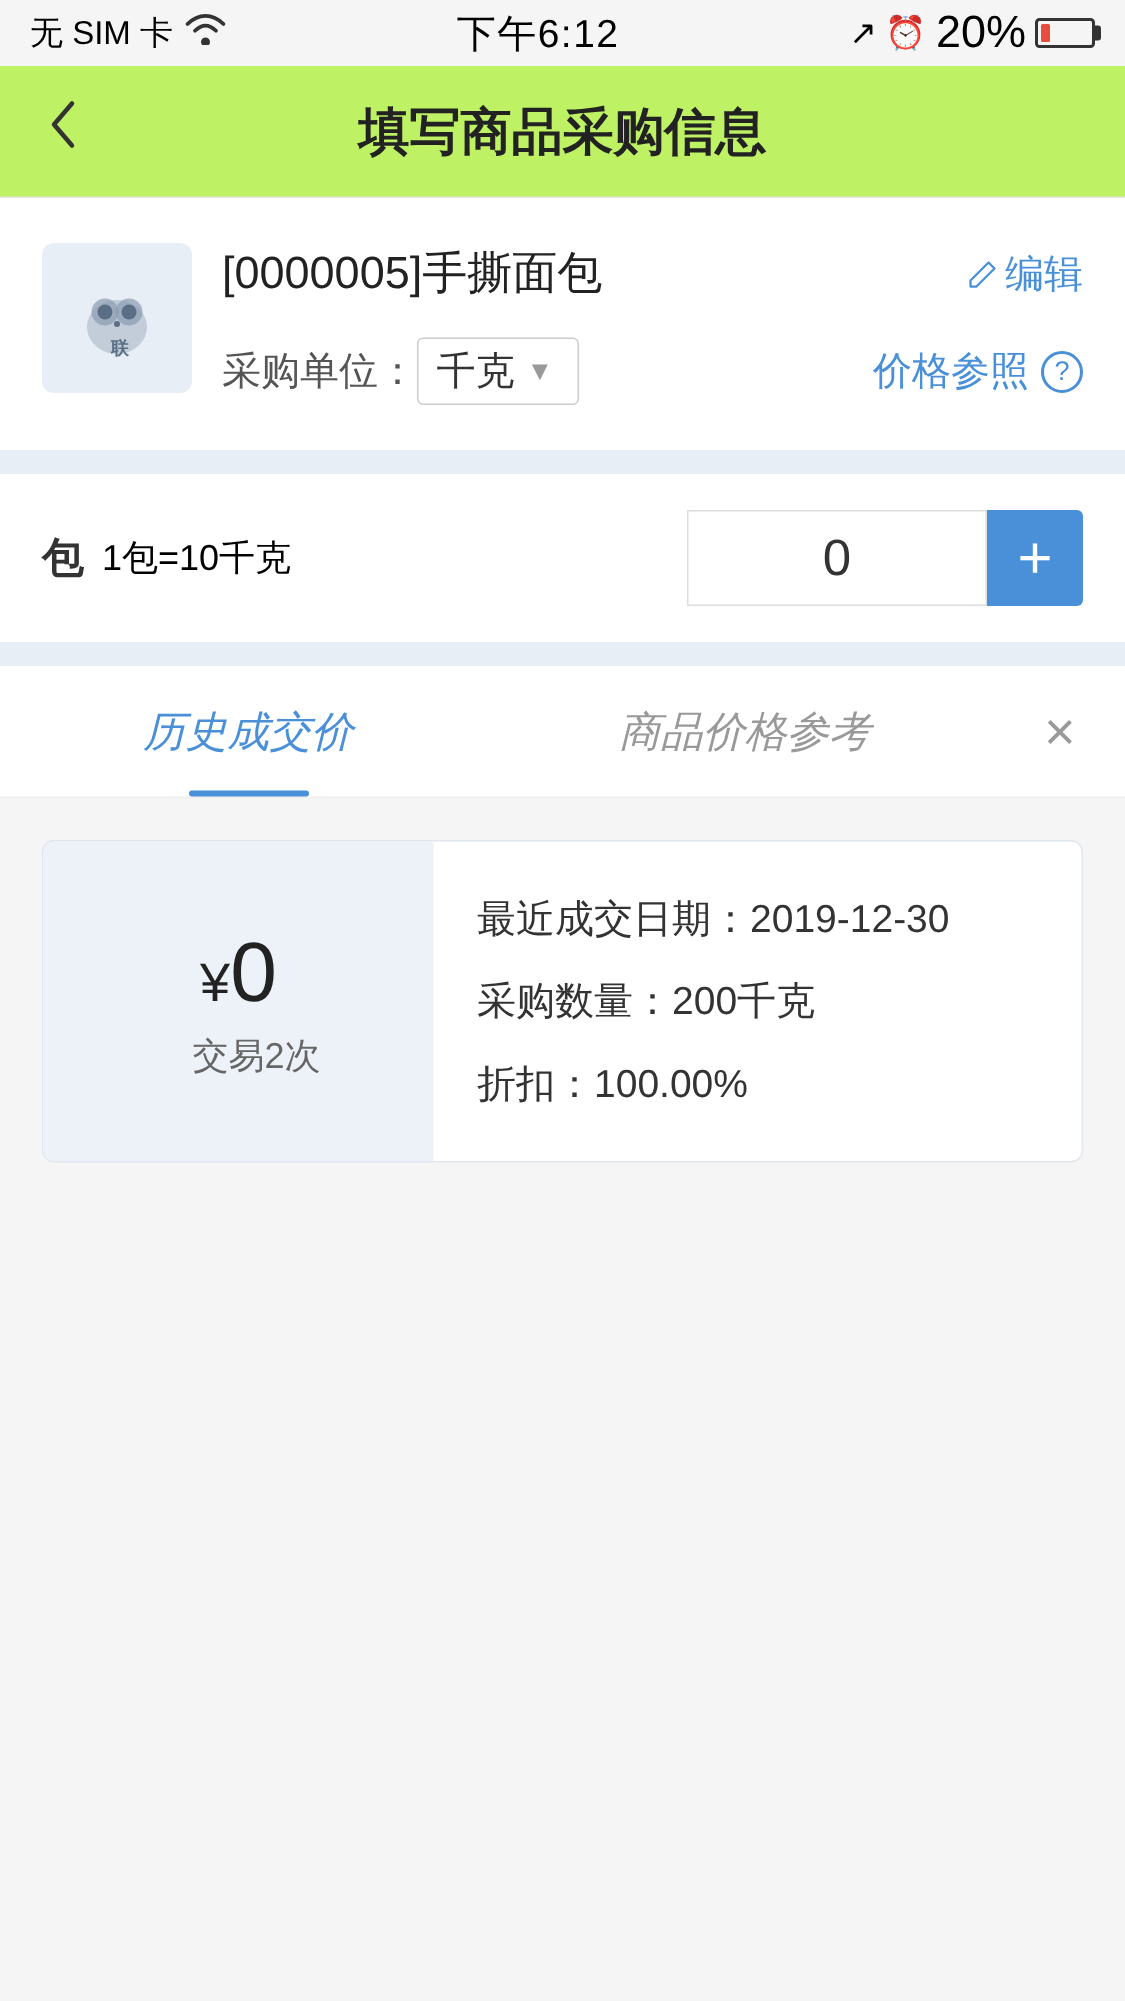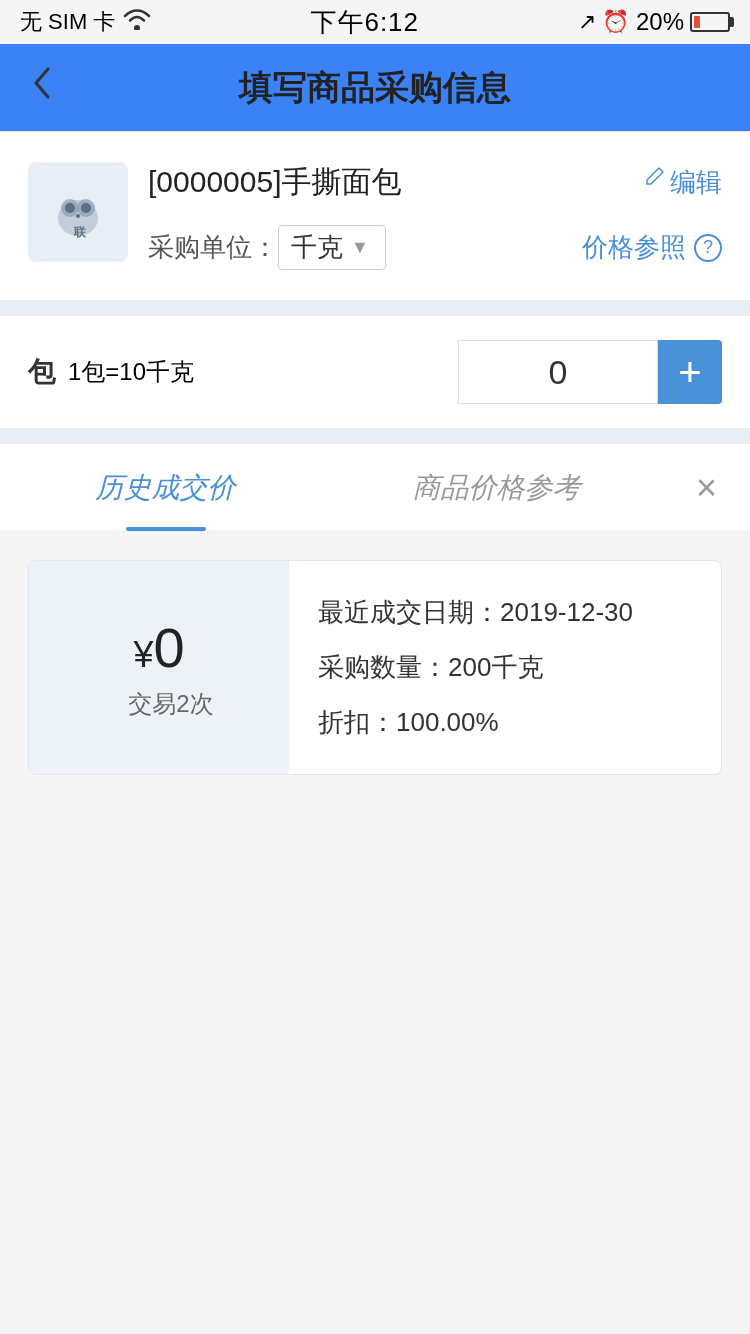--- a/index.html
+++ b/index.html
@@ -66,21 +66,21 @@
       height: 100%;
       width: 20%;
       background: #e74c3c;
       border-radius: 1px;
     }
 
     
     .nav-bar {
       width: 750px;
       height: 88px;
-      background: #3b82f6;
+      background: #bef264;
       display: flex;
       align-items: center;
       justify-content: center;
       position: relative;
       border-bottom: 1px solid #e5e5e5;
     }
     .nav-back {
       position: absolute;
       left: 28px;
       font-size: 36px;
@@ -127,21 +127,21 @@
     .product-name {
       font-size: 30px;
       color: #222;
       font-weight: 500;
     }
     .edit-link {
       font-size: 26px;
       color: #4a90d9;
       cursor: pointer;
       display: flex;
-      align-items: flex-start;
+      align-items: center;
       gap: 4px;
     }
     .product-unit-row {
       display: flex;
       align-items: center;
       justify-content: space-between;
       margin-top: 22px;
     }
     .unit-label {
       font-size: 26px;
@@ -347,21 +347,21 @@
         <path d="M14 17a3 3 0 1 1 0 6 3 3 0 0 1 0-6z" fill="#333"></path>
         <path d="M7 12.5C9.2 10.3 11.5 9 14 9s4.8 1.3 7 3.5" stroke="#333" stroke-width="2.5" fill="none" stroke-linecap="round"></path>
         <path d="M2 8C5.5 4.5 9.5 2.5 14 2.5S22.5 4.5 26 8" stroke="#333" stroke-width="2.5" fill="none" stroke-linecap="round"></path>
       </svg>
     </span>
   </div>
   <div class="status-center">下午6:12</div>
   <div class="status-right">
     <span style="font-size:22px;">↗</span>
     <span style="font-size:22px;">⏰</span>
-    <span style="font-size:24px;">20%</span>
+    <span style="font-size:30px;">20%</span>
     <div class="battery">
       <div class="battery-fill"></div>
     </div>
   </div>
 </div>
 
 <div class="nav-bar">
   <div class="nav-back">
     <svg width="28" height="44" viewBox="0 0 28 44" fill="none">
       <path d="M20 8L8 22L20 36" stroke="#333" stroke-width="3" stroke-linecap="round" stroke-linejoin="round"></path>

